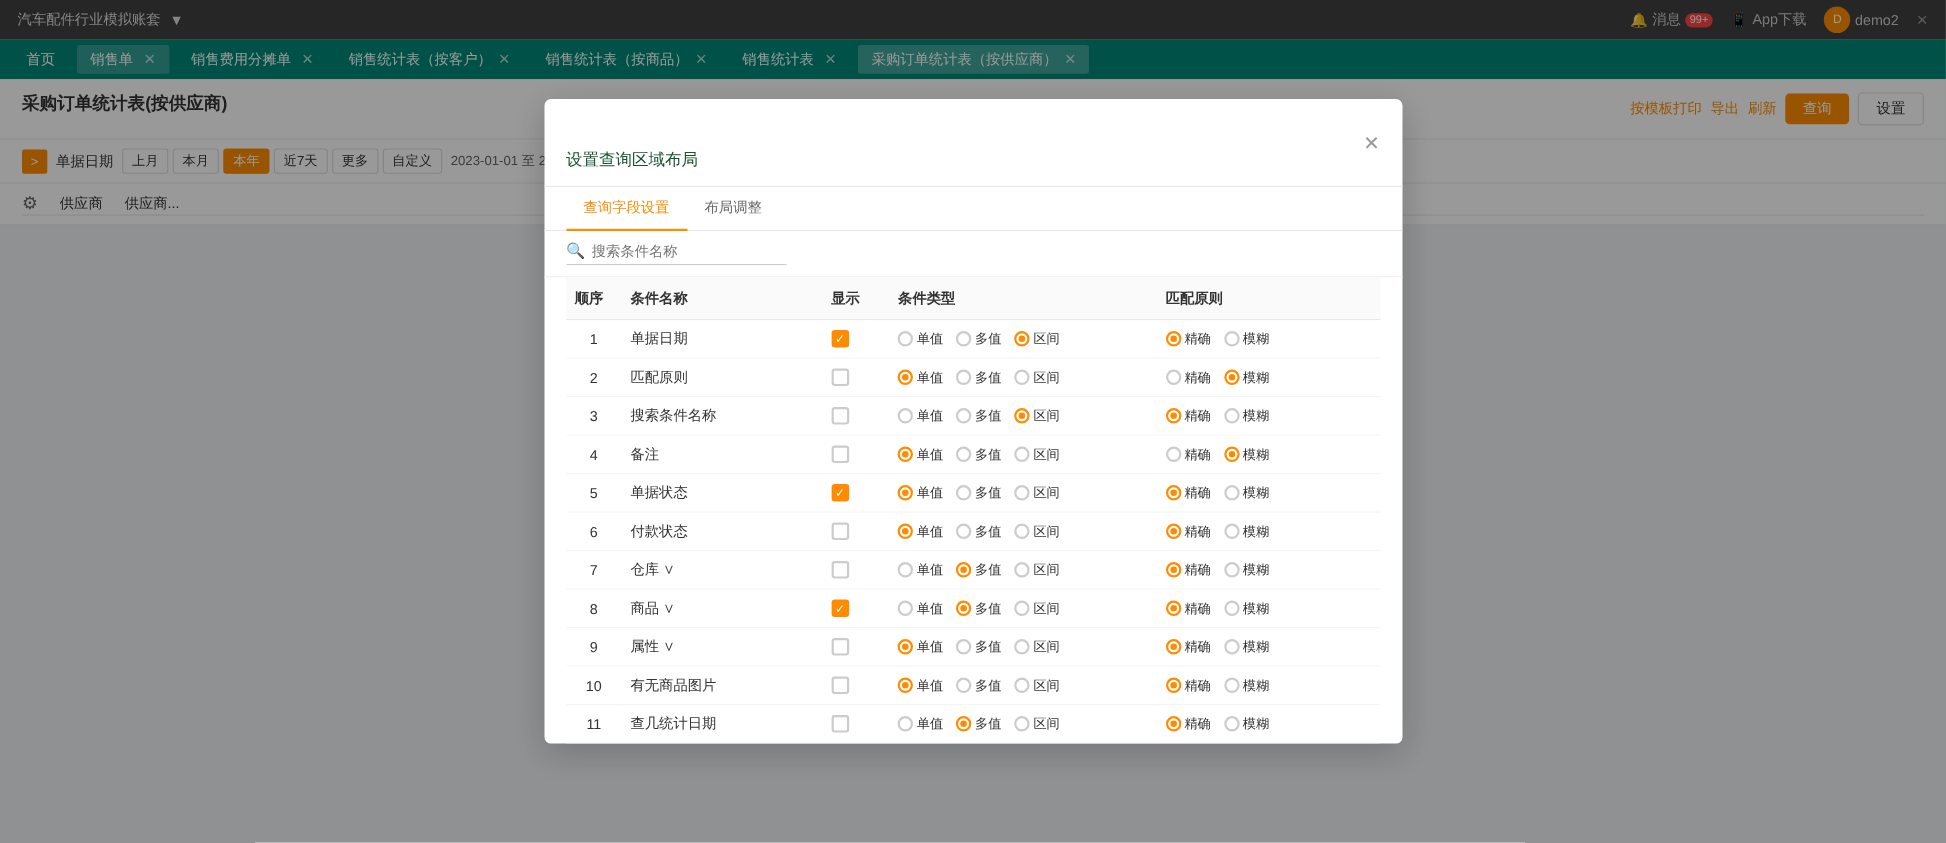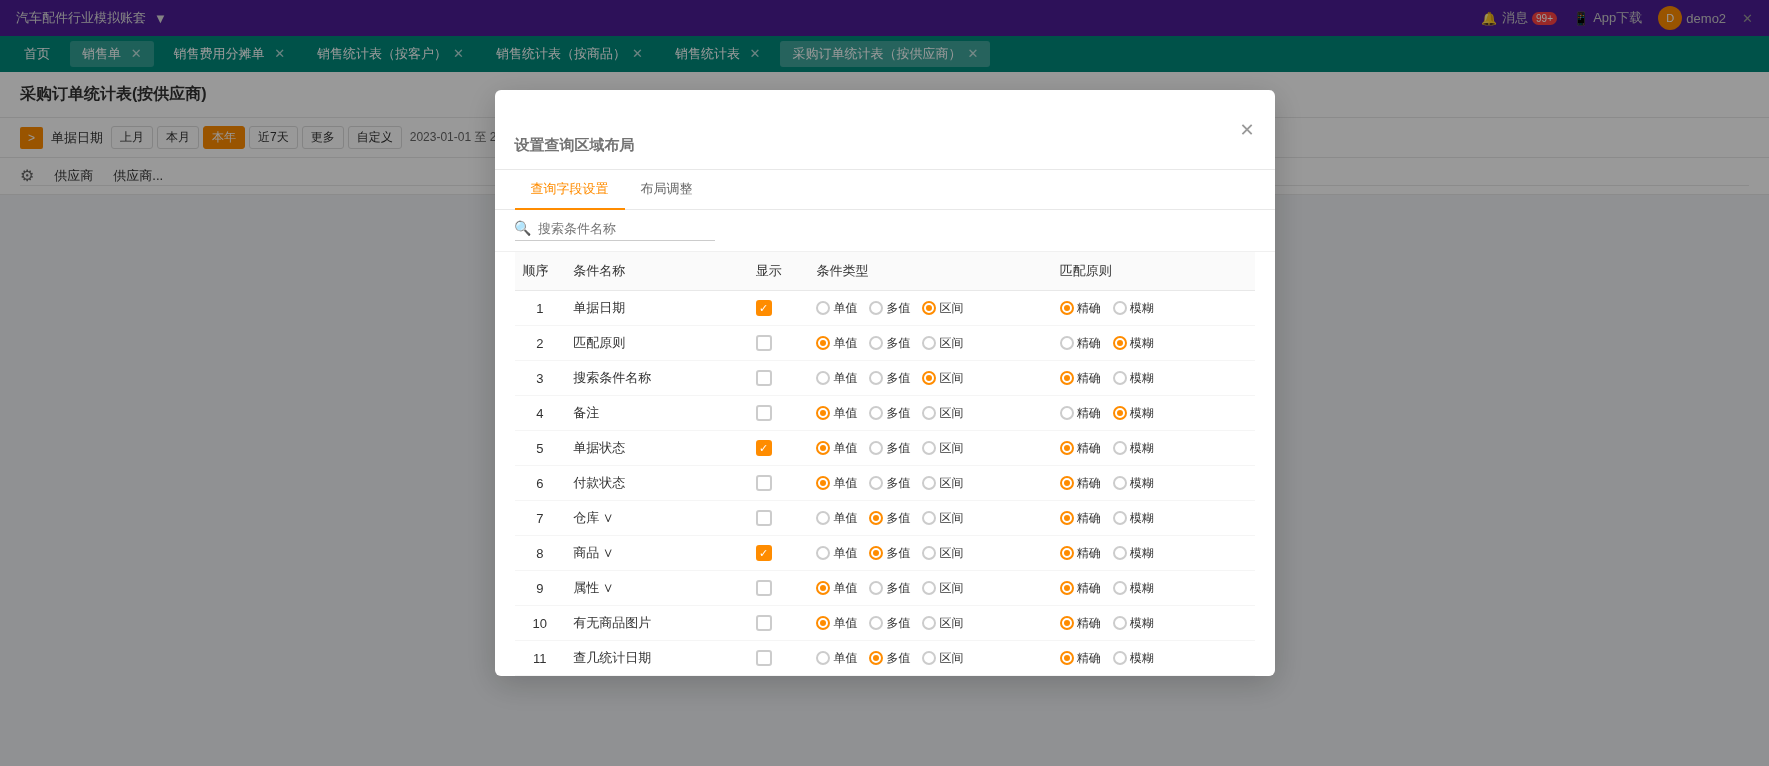--- a/index.html
+++ b/index.html
@@ -1,20 +1,20 @@
 <!DOCTYPE html>
 <html><head>
   <meta charset="utf-8">
   <style>
     * { box-sizing: border-box; margin: 0; padding: 0; }
     body { font-family: 'Microsoft YaHei', sans-serif; font-size: 13px; background: #f0f2f5; }
 
     
     .top-nav {
-      background: #4c1d95;
+      background: #404040;
       height: 36px;
       display: flex;
       align-items: center;
       justify-content: space-between;
       padding: 0 16px;
       color: #ccc;
     }
     .top-nav-left { font-size: 13px; color: #ddd; display: flex; align-items: center; gap: 8px; }
     .top-nav-right { display: flex; align-items: center; gap: 16px; font-size: 13px; color: #ccc; }
     .notif-badge { background: #ff4444; color: #fff; border-radius: 10px; font-size: 10px; padding: 1px 4px; }
@@ -89,21 +89,21 @@
       flex-direction: column;
       box-shadow: 0 8px 32px rgba(0,0,0,0.2);
     }
     .modal-header {
       padding: 14px 20px;
       border-bottom: 1px solid #e8e8e8;
       display: flex;
       align-items: center;
       justify-content: space-between;
     }
-    .modal-title { font-size: 15px; font-weight: bold; color: #737373; margin-top: 32px; }
+    .modal-title { font-size: 15px; font-weight: normal; color: #14532d; margin-top: 32px; }
     .modal-close { background: none; border: none; cursor: pointer; font-size: 18px; color: #999; }
 
     
     .modal-tabs {
       display: flex;
       gap: 0;
       padding: 0 20px;
       border-bottom: 1px solid #e8e8e8;
     }
     .modal-tab {
@@ -141,21 +141,21 @@
     }
     .modal-table {
       width: 100%;
       border-collapse: collapse;
     }
     .modal-table thead tr th {
       padding: 10px 8px;
       text-align: left;
       font-size: 13px;
       color: #333;
-      font-weight: 400;
+      font-weight: 700;
       border-bottom: 1px solid #e8e8e8;
       background: #fafafa;
     }
     .modal-table tbody tr td {
       padding: 8px 8px;
       font-size: 13px;
       color: #333;
       border-bottom: 1px solid #f5f5f5;
     }
 
@@ -247,20 +247,27 @@
   <div class="teal-nav-item active-nav">销售单 <span class="close-x">✕</span></div>
   <div class="teal-nav-item">销售费用分摊单 <span class="close-x">✕</span></div>
   <div class="teal-nav-item">销售统计表（按客户）<span class="close-x">✕</span></div>
   <div class="teal-nav-item">销售统计表（按商品）<span class="close-x">✕</span></div>
   <div class="teal-nav-item">销售统计表 <span class="close-x">✕</span></div>
   <div class="teal-nav-item" style="background:rgba(255,255,255,0.25);">采购订单统计表（按供应商）<span class="close-x">✕</span></div>
 </div>
 
 <div class="page-header">
   <div class="page-title">采购订单统计表(按供应商)</div>
+  <div class="header-actions">
+    <button class="btn-print">按模板打印</button>
+    <button class="btn-export">导出</button>
+    <button class="btn-refresh">刷新</button>
+    <button class="btn-query">查询</button>
+    <button class="btn-settings2">设置</button>
+  </div>
 </div>
 
 <div class="filter-bar">
   <button class="filter-toggle">&gt;</button>
   <span class="filter-label">单据日期</span>
   <div class="date-shortcuts">
     <button class="date-btn">上月</button>
     <button class="date-btn">本月</button>
     <button class="date-btn active">本年</button>
     <button class="date-btn">近7天</button>

